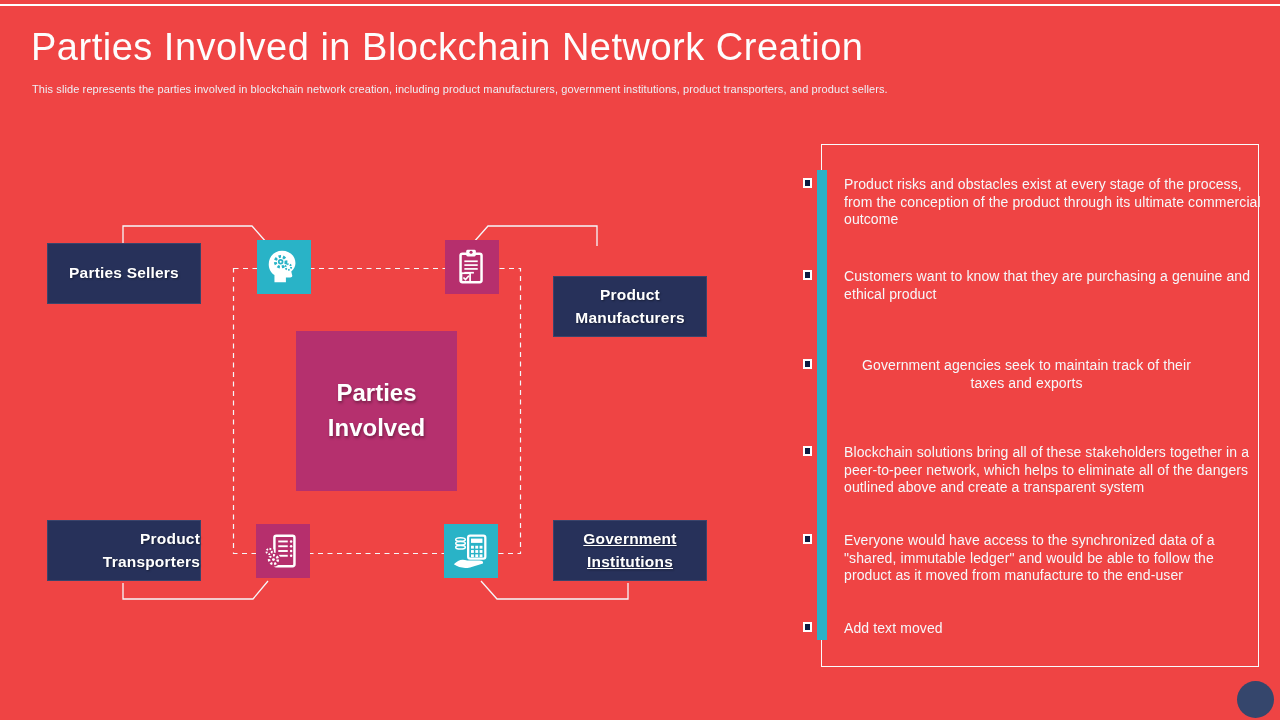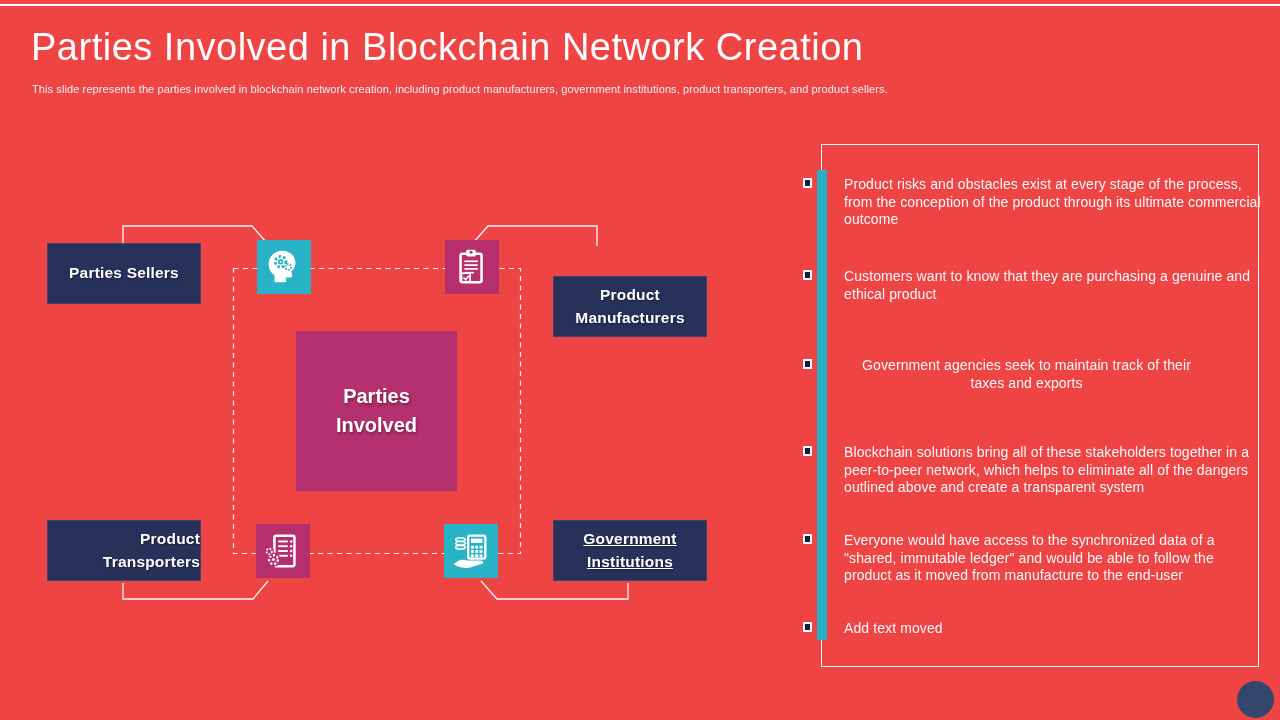--- a/index.html
+++ b/index.html
@@ -33,21 +33,21 @@
   .node-tl{left:47px;top:243px;}
   .node-tr{left:553px;top:242px;margin-top:34px;}
   .node-bl{left:47px;top:520px;text-align:right;}
   .node-br{left:553px;top:520px;text-decoration:underline;}
   .center-box{
     position:absolute;left:296px;top:331px;width:161px;height:160px;
     background:#B5306E;z-index:2;
     display:flex;align-items:center;justify-content:center;text-align:center;
   }
   .center-box span{
-    display:block;width:110px;font-size:20px;font-weight:bold;line-height:1.45;
+    display:block;width:110px;font-size:24px;font-weight:bold;line-height:1.45;
     text-shadow:1px 2px 3px rgba(0,0,0,.35);
   }
   .icon-tile{
     position:absolute;width:54px;height:54px;z-index:3;
     display:flex;align-items:center;justify-content:center;
   }
   .tile-teal{background:#29B3C7;}
   .tile-magenta{background:#B62F6D;}
   .icon-tl{left:257px;top:240px;}
   .icon-tr{left:445px;top:240px;}

